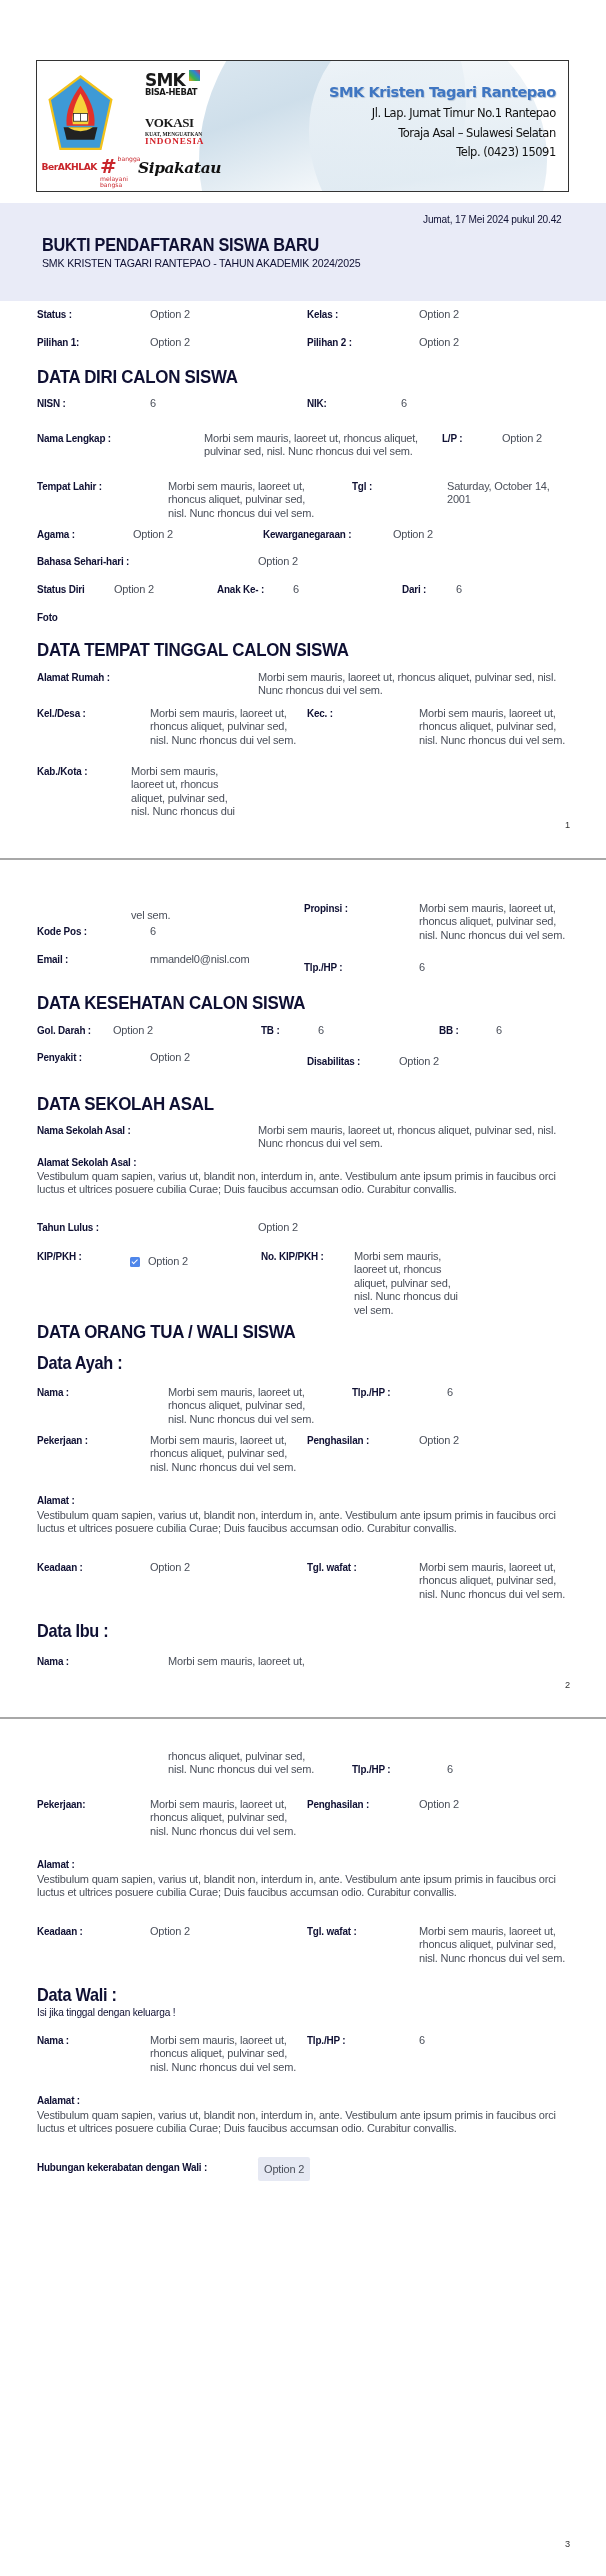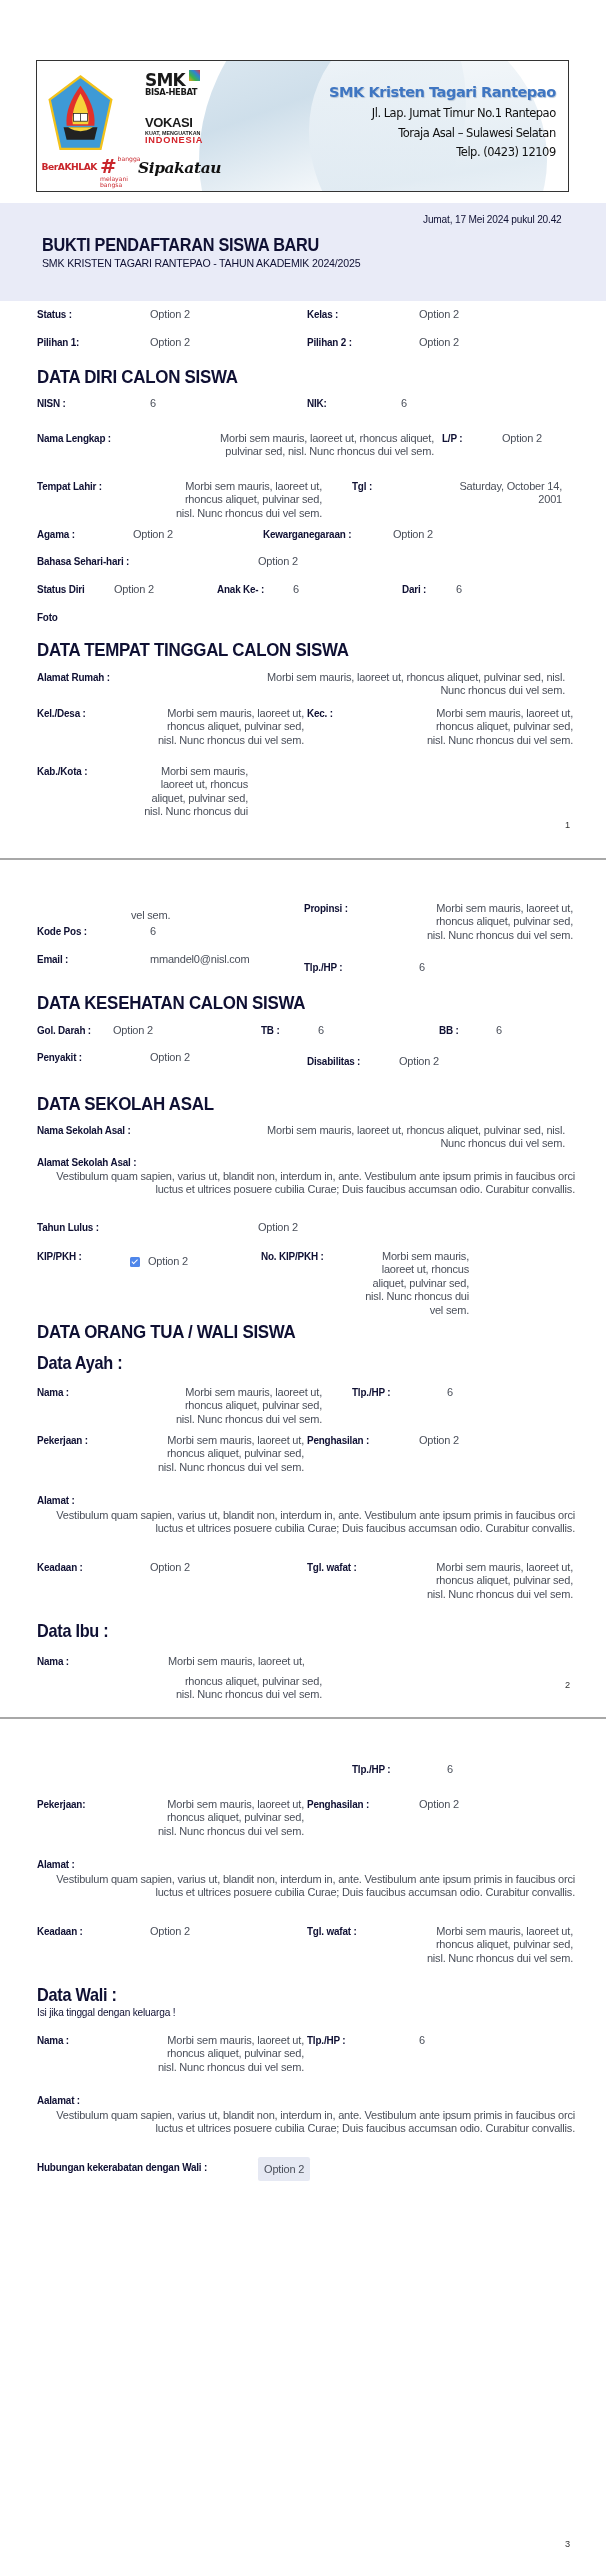--- a/index.html
+++ b/index.html
@@ -1,36 +1,36 @@
 <!DOCTYPE html>
 <html style="font-size:12.3px"><head>
 <meta charset="utf-8">
 <style>
   * { box-sizing: border-box; margin: 0; padding: 0; }
   html, body { width: 607px; background: #ffffff; }
   body { font-family: "Liberation Sans", sans-serif; color: #0f1033; position: relative; height: 2576px; overflow: hidden; }
   .lbl { position: absolute; font-family: "Liberation Sans", sans-serif; font-weight: bold; font-size: 11px; color: #0f1033; letter-spacing: -0.2px; transform: scaleX(0.9); transform-origin: left top; white-space: nowrap; }
   .val { position: absolute; font-family: "Liberation Sans", sans-serif; font-size: 11px; color: #4a4f5a; line-height: 13.4px; letter-spacing: -0.2px; }
-  .val.wrap { white-space: normal; text-align: right; }
+  .val.wrap { white-space: normal; }
   .h2 { position: absolute; font-family: "Liberation Sans", sans-serif; font-weight: bold; font-size: 18.4px; color: #0f1033; letter-spacing: -0.3px; white-space: nowrap; transform: scaleX(0.92); transform-origin: left top; }
   .h3 { position: absolute; font-family: "Liberation Sans", sans-serif; font-weight: bold; font-size: 17.7px; color: #0f1033; letter-spacing: -0.3px; white-space: nowrap; transform: scaleX(0.92); transform-origin: left top; }
   .pagenum { position: absolute; left: 565px; font-size: 9.2px; color: #333; font-family: "Liberation Sans", sans-serif; }
   .pagebreak { position: absolute; left: 0; width: 607px; height: 1.5px; background: #a8a8a8; }
 
   
   .banner { position: absolute; left: 36px; top: 60px; width: 533px; height: 132px; border: 1.5px solid #333; background: #fff; overflow: hidden; }
   .swoosh1 { position: absolute; left: 169px; top: -92px; width: 253px; height: 323px; border-radius: 50%; background: linear-gradient(135deg, #e9f1f7 0%, #c9dbe8 40%, #ffffff 70%); transform: rotate(25deg); opacity: .9; }
   .swoosh2 { position: absolute; left: 276px; top: -46px; width: 230px; height: 261px; border-radius: 50%; background: linear-gradient(200deg, #ffffff 0%, #dbe7f0 60%, #ffffff 100%); transform: rotate(-30deg); opacity: .8; }
   .school-name { position: absolute; right: 12.3px; top: 21.5px; font-family: "DejaVu Sans", sans-serif; font-weight: bold; font-size: 14.6px; color: #3f76c2; letter-spacing: -0.5px; text-shadow: 0.8px 0.8px 0.8px #b8c6d6; white-space: nowrap; }
   .addr { position: absolute; right: 12.3px; font-family: "DejaVu Sans", sans-serif; font-size: 11.5px; color: #111; letter-spacing: -0.5px; white-space: nowrap; }
   .crest { position: absolute; left: 10.8px; top: 14px; width: 65px; height: 77px; }
   .logo-smk { position: absolute; left: 108px; top: 9.2px; font-family: "DejaVu Sans", sans-serif; font-weight: bold; color: #1a1a1a; }
   .logo-smk .big { font-size: 17px; letter-spacing: -0.8px; }
   .logo-smk .small { font-size: 8.4px; letter-spacing: -0.4px; display: block; margin-top: -3.1px; }
-  .logo-vokasi { position: absolute; left: 108px; top: 54px; font-family: Liberation Sans, sans-serif; font-weight: bold; }
+  .logo-vokasi { position: absolute; left: 108px; top: 54px; font-family: Liberation Serif, serif; font-weight: bold; }
   .logo-vokasi .v1 { font-size: 13px; color: #1a1a1a; letter-spacing: -0.4px; }
   .logo-vokasi .v2 { font-size: 5.4px; display: block; color: #222; }
   .logo-vokasi .v3 { font-size: 9.2px; display: block; color: #d3222a; letter-spacing: 0.8px; margin-top: -1.5px; text-align: right; }
   .logo-ber { position: absolute; left: 4.6px; top: 100px; font-family: "DejaVu Sans", sans-serif; font-weight: bold; font-size: 9.2px; color: #c9262c; letter-spacing: -0.5px; }
   .logo-bangga { position: absolute; left: 63px; top: 95px; font-family: "DejaVu Sans", sans-serif; font-size: 6.1px; color: #c9262c; line-height: 6.1px; }
   .logo-bangga .hash { font-size: 20px; font-weight: bold; float: left; line-height: 20px; margin-right: 0.8px; }
   .logo-sipa { position: absolute; left: 101px; top: 98px; font-family: "DejaVu Serif", serif; font-style: italic; font-weight: bold; font-size: 15.4px; color: #111; letter-spacing: -0.4px; }
 
   
   .band { position: absolute; left: 0; top: 203px; width: 607px; height: 98px; background: #e9ebf7; }
@@ -75,21 +75,21 @@
     <span class="hash">#</span>
     <span>bangga</span><br>
     <span>melayani</span><br>
     <span>bangsa</span>
   </div>
   <div class="logo-sipa">Sipakatau</div>
 
   <div class="school-name">SMK Kristen Tagari Rantepao</div>
   <div class="addr" style="top:45px">Jl. Lap. Jumat Timur No.1 Rantepao</div>
   <div class="addr" style="top:65px">Toraja Asal – Sulawesi Selatan</div>
-  <div class="addr" style="top:84px">Telp. (0423) 12109</div>
+  <div class="addr" style="top:84px">Telp. (0423) 15091</div>
 </div>
 
 <div class="band"></div>
 <div class="date">Jumat, 17 Mei 2024 pukul 20.42</div>
 <div class="title">BUKTI PENDAFTARAN SISWA BARU</div>
 <div class="subtitle">SMK KRISTEN TAGARI RANTEPAO - TAHUN AKADEMIK 2024/2025</div>
 
 <div class="lbl" style="left:37px;top:308px">Status :</div>
 <div class="val" style="left:150px;top:308px">Option 2</div>
 <div class="lbl" style="left:307px;top:308px">Kelas :</div>
@@ -205,21 +205,21 @@
 <div class="lbl" style="left:307px;top:1561px">Tgl. wafat :</div>
 <div class="val wrap" style="left:419px;top:1561px;width:154px">Morbi sem mauris, laoreet ut, rhoncus aliquet, pulvinar sed, nisl. Nunc rhoncus dui vel sem.</div>
 
 <div class="h3" style="left:37px;top:1621px">Data Ibu :</div>
 <div class="lbl" style="left:37px;top:1655px">Nama :</div>
 <div class="val" style="left:168px;top:1655px">Morbi sem mauris, laoreet ut,</div>
 
 <div class="pagenum" style="top:1680px">2</div>
 <div class="pagebreak" style="top:1717px"></div>
 
-<div class="val wrap" style="left:168px;top:1675px;width:154px">rhoncus aliquet, pulvinar sed, nisl. Nunc rhoncus dui vel sem.</div>
+<div class="val wrap" style="left:168px;top:1750px;width:154px">rhoncus aliquet, pulvinar sed, nisl. Nunc rhoncus dui vel sem.</div>
 <div class="lbl" style="left:352px;top:1763px">Tlp./HP :</div>
 <div class="val" style="left:447px;top:1763px">6</div>
 
 <div class="lbl" style="left:37px;top:1798px">Pekerjaan:</div>
 <div class="val wrap" style="left:150px;top:1798px;width:154px">Morbi sem mauris, laoreet ut, rhoncus aliquet, pulvinar sed, nisl. Nunc rhoncus dui vel sem.</div>
 <div class="lbl" style="left:307px;top:1798px">Penghasilan :</div>
 <div class="val" style="left:419px;top:1798px">Option 2</div>
 
 <div class="lbl" style="left:37px;top:1858px">Alamat :</div>
 <div class="val wrap" style="left:37px;top:1873px;width:538px">Vestibulum quam sapien, varius ut, blandit non, interdum in, ante. Vestibulum ante ipsum primis in faucibus orci luctus et ultrices posuere cubilia Curae; Duis faucibus accumsan odio. Curabitur convallis.</div>

